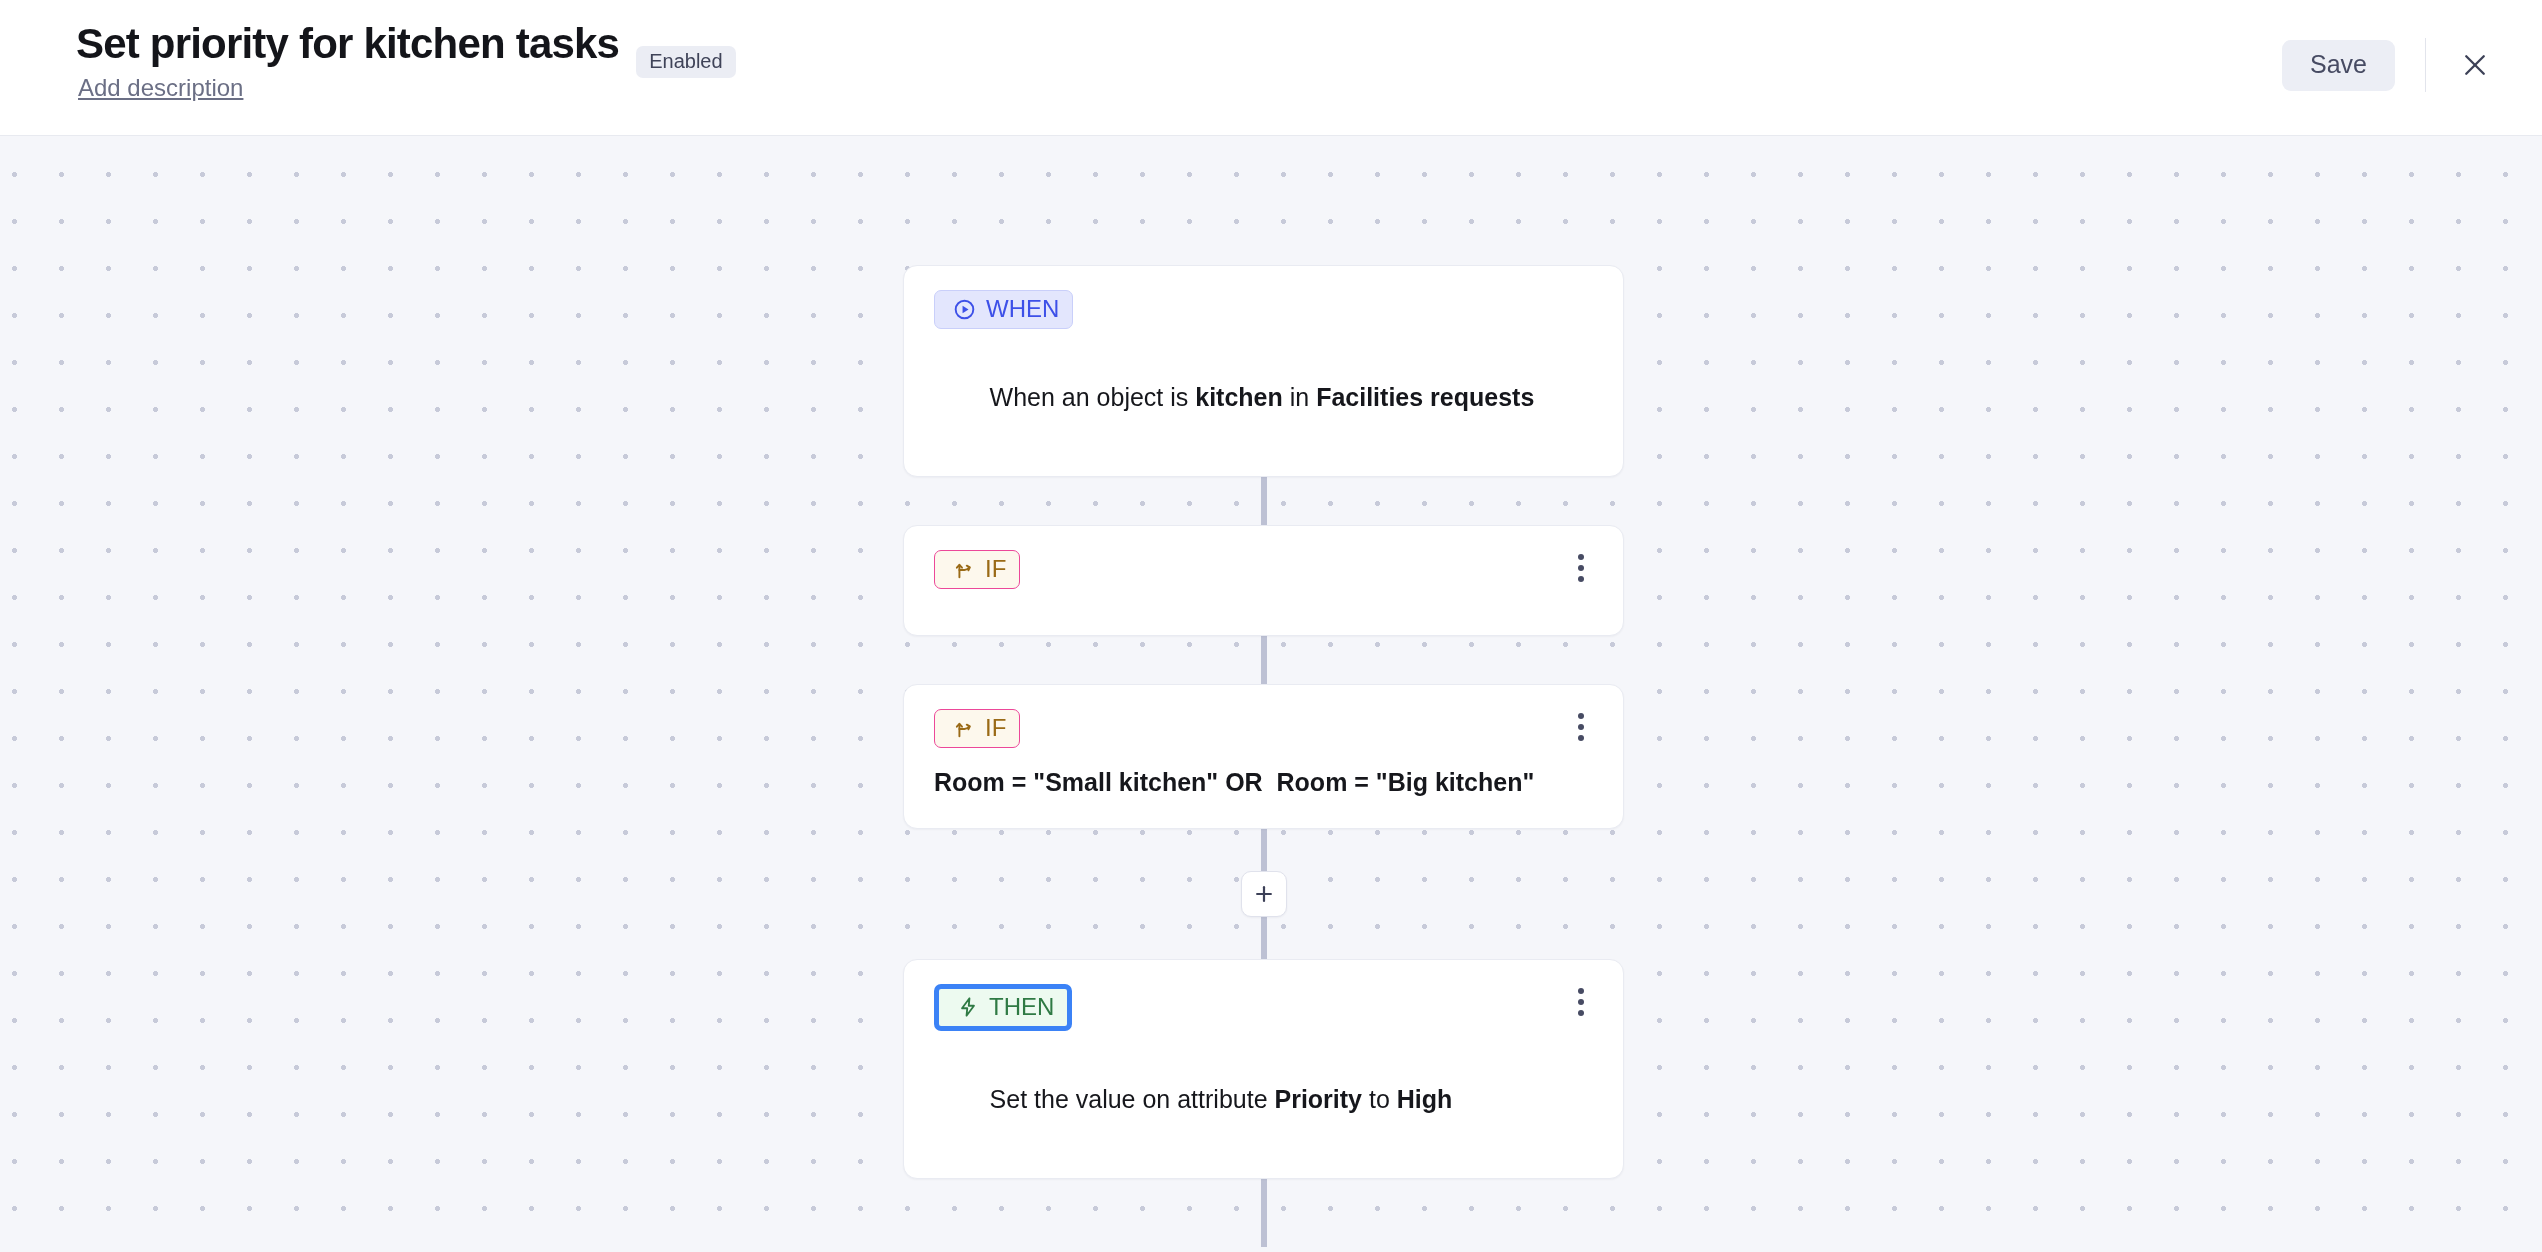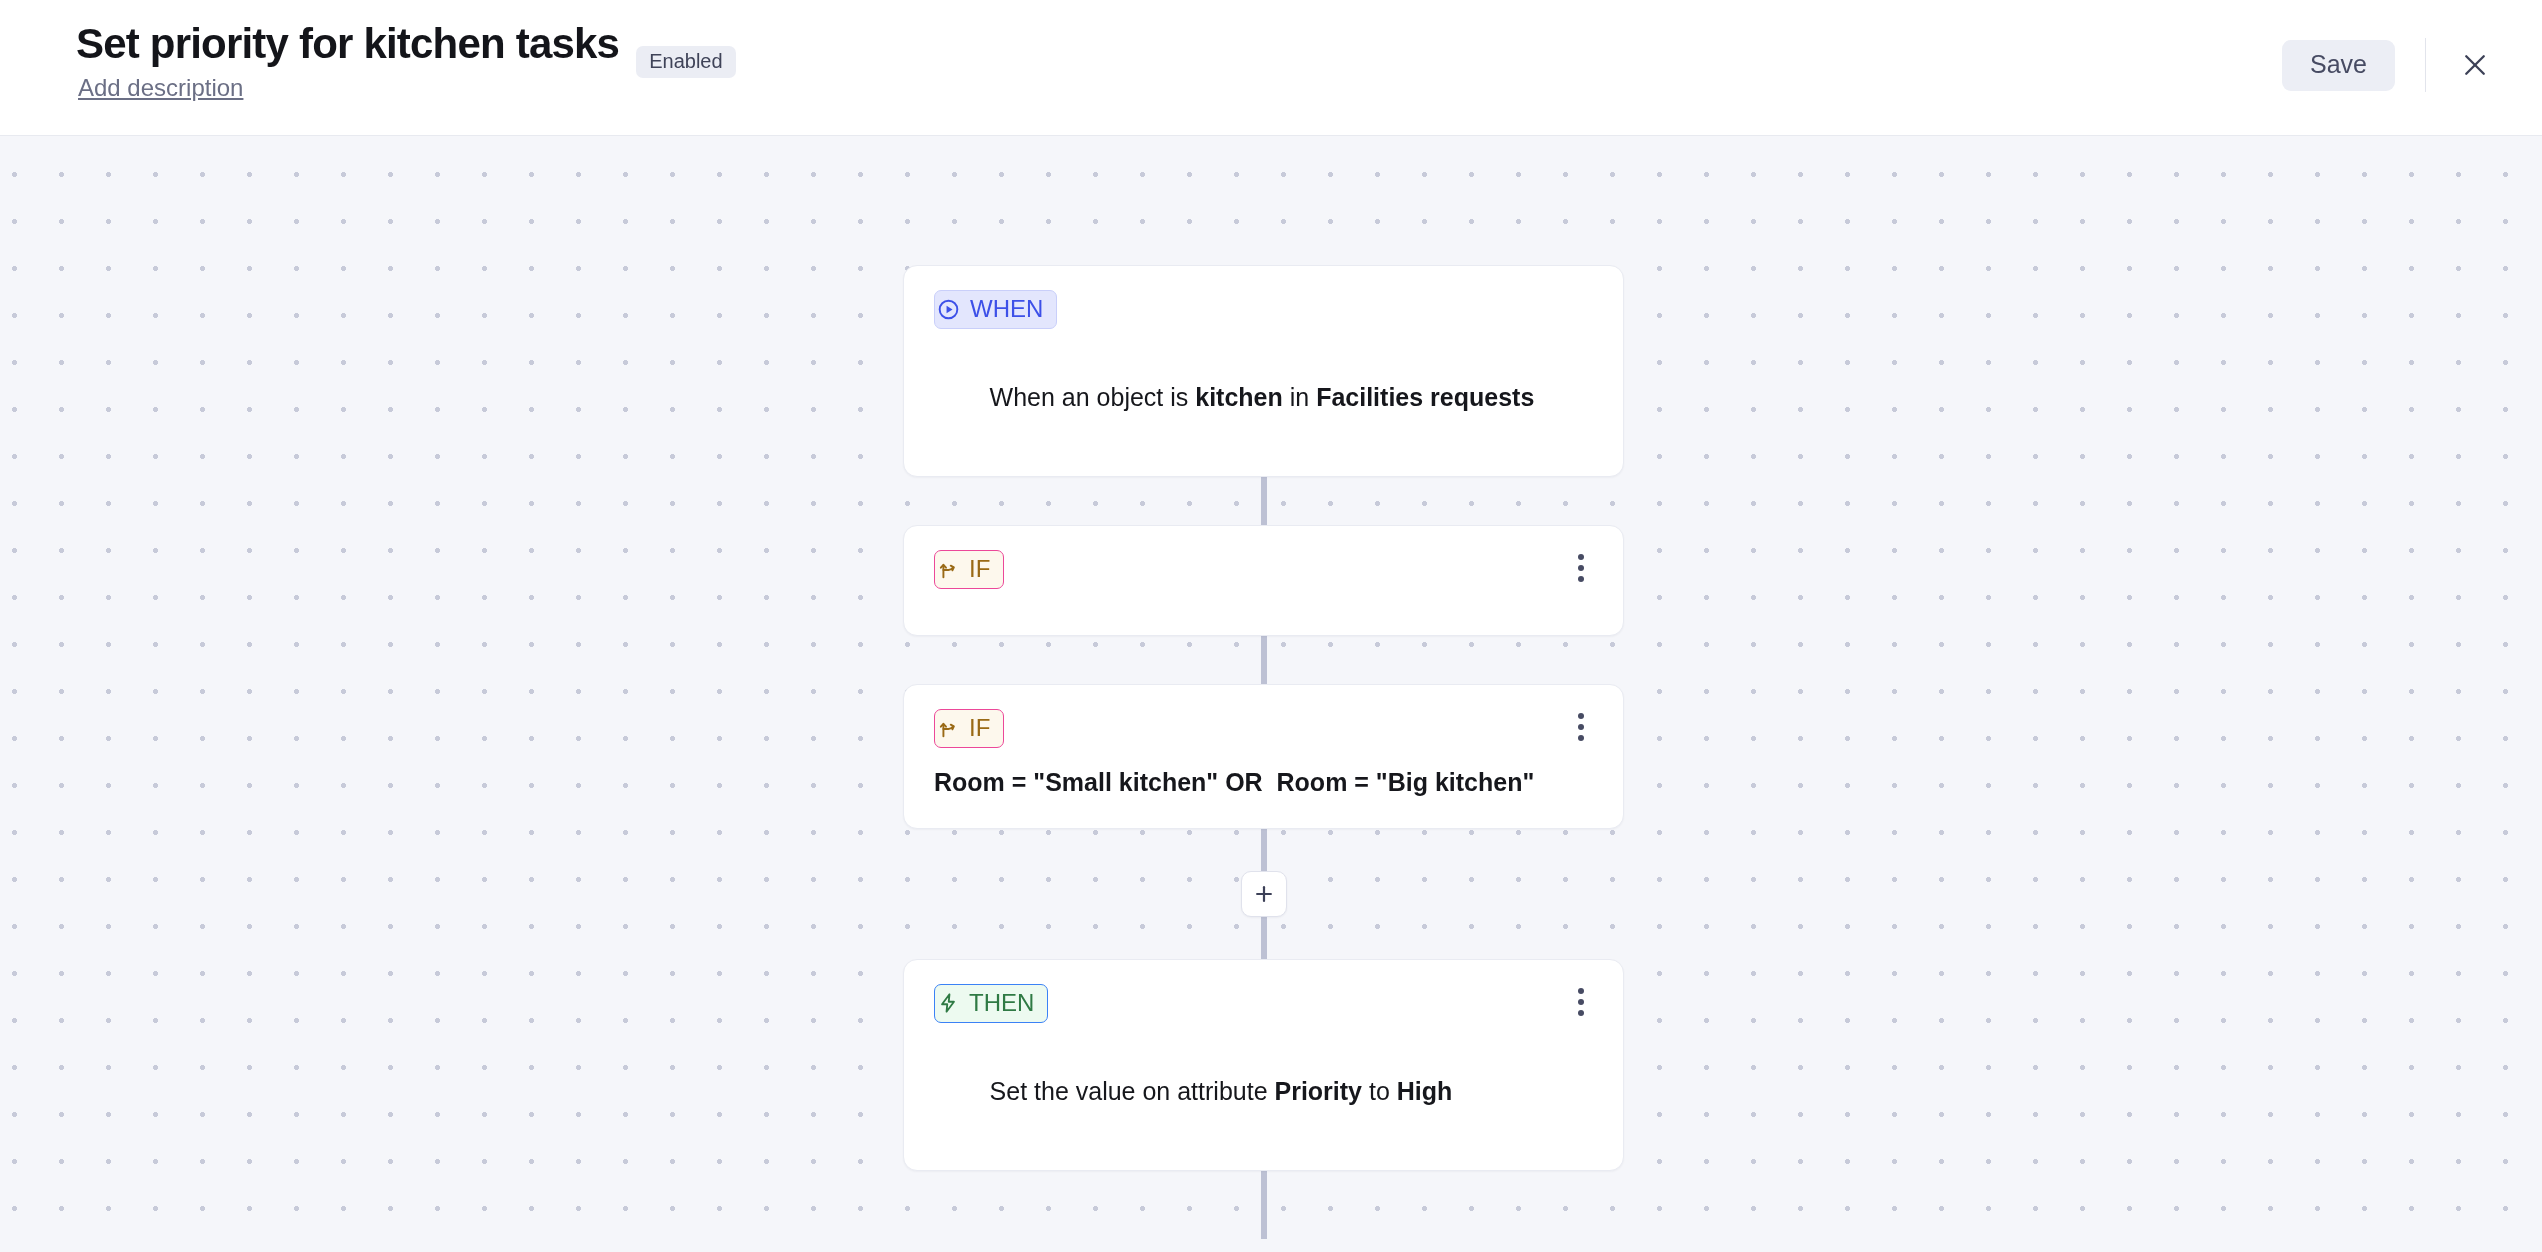--- a/index.html
+++ b/index.html
@@ -176,41 +176,41 @@
     display: flex;
     align-items: flex-start;
     justify-content: space-between;
     margin-bottom: 18px;
   }
 
   .badge {
     display: inline-flex;
     align-items: center;
     gap: 10px;
-    padding: 6px 13px 7px 2px;
+    padding: 6px 13px 7px 18px;
     border-radius: 7px;
     font-size: 24px;
     font-weight: 400;
     line-height: 1;
   }
   .badge svg { display: block; flex: none; }
 
   .badge-when {
     background: #e3e6fd;
     border: 1px solid #c9cffa;
     color: #3d50e8;
   }
   .badge-if {
     background: #fdf8ed;
     border: 1px solid #ec4899;
     color: #9a6a16;
   }
   .badge-then {
     background: #edfaf0;
-    border: 1px solid #3b82f6;
+    border: 5px solid #3b82f6;
     color: #2f7a44;
   }
 
   .kebab-menu {
     width: 40px;
     height: 40px;
     display: flex;
     flex-direction: column;
     align-items: center;
     justify-content: center;

